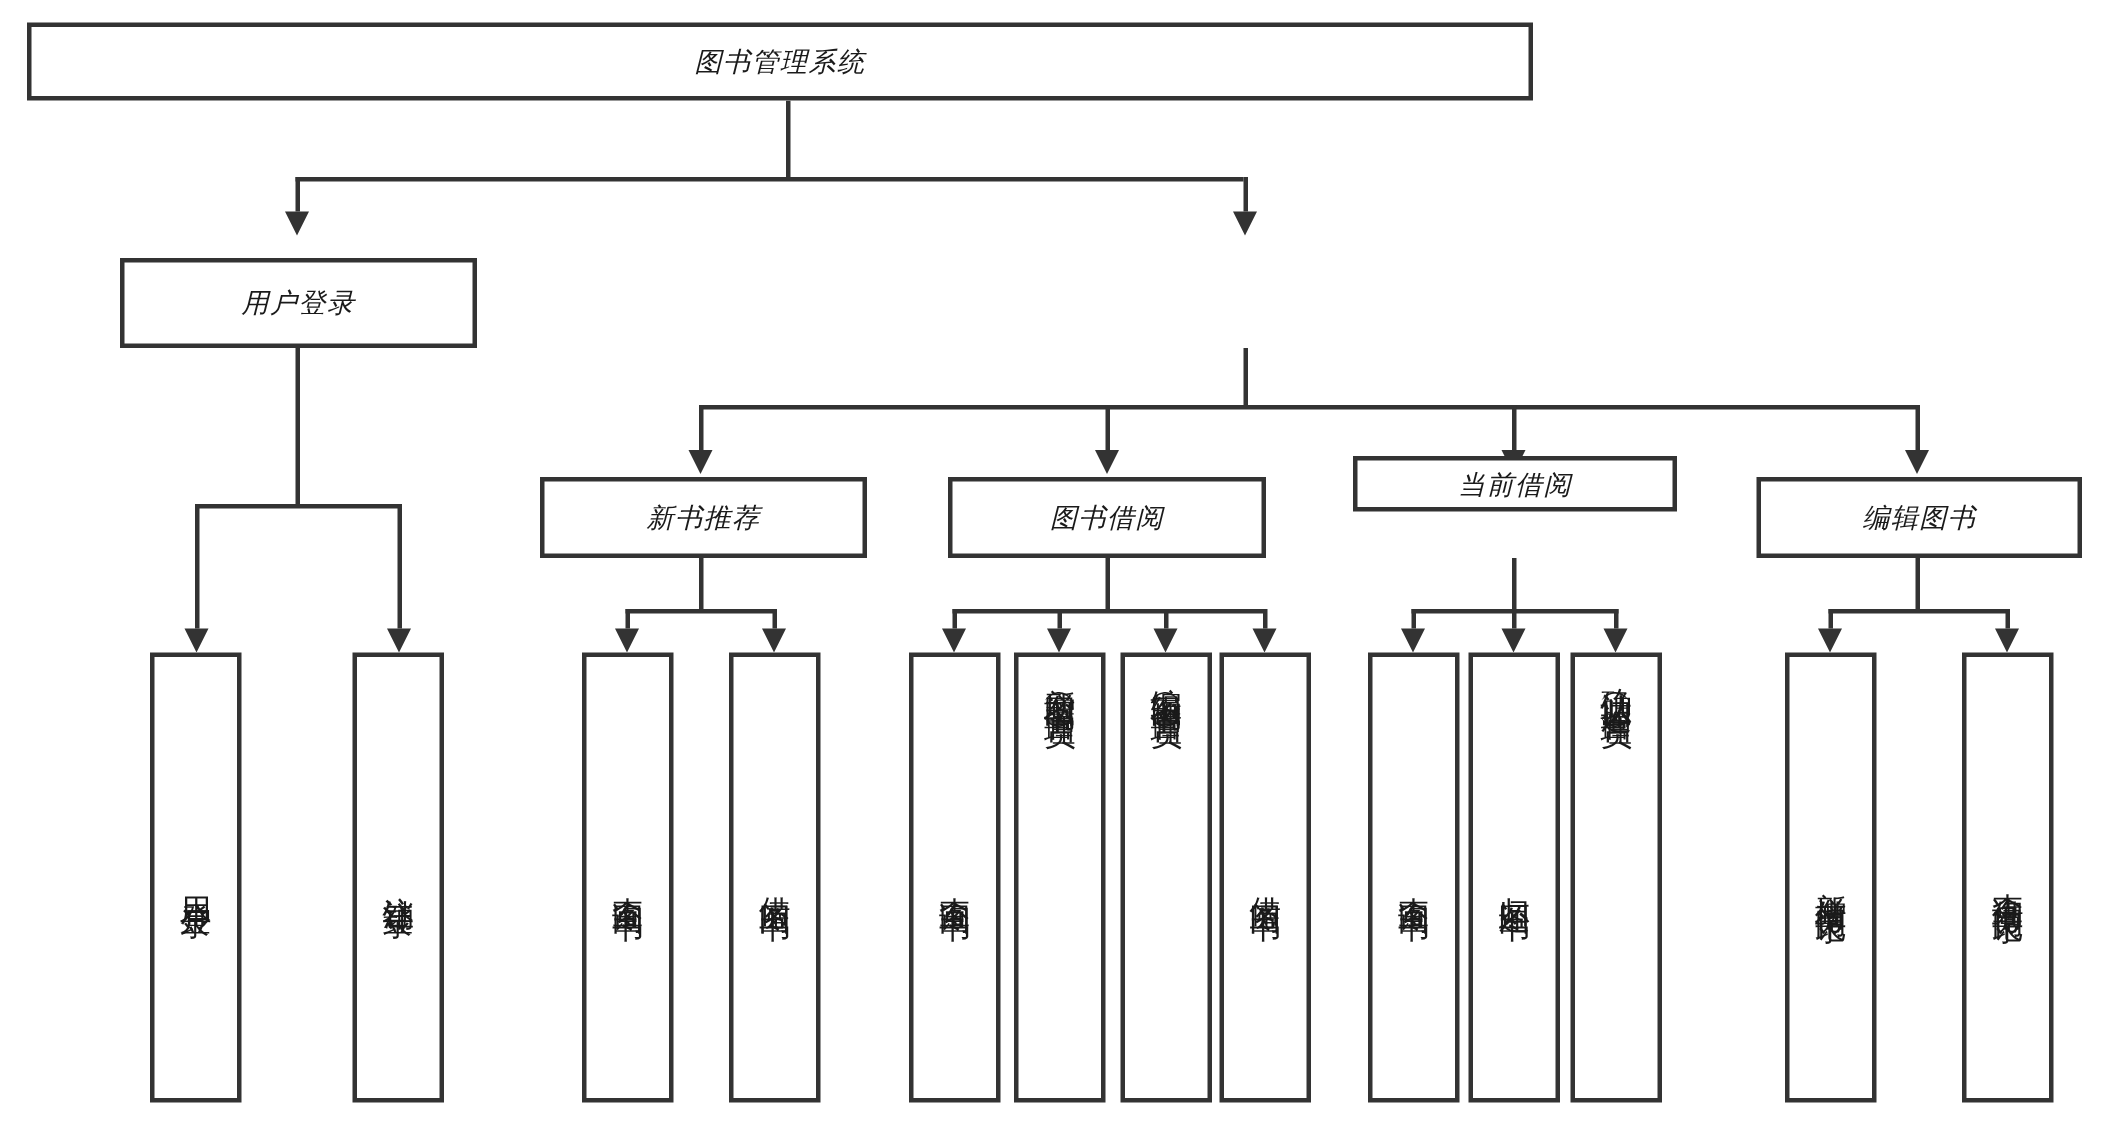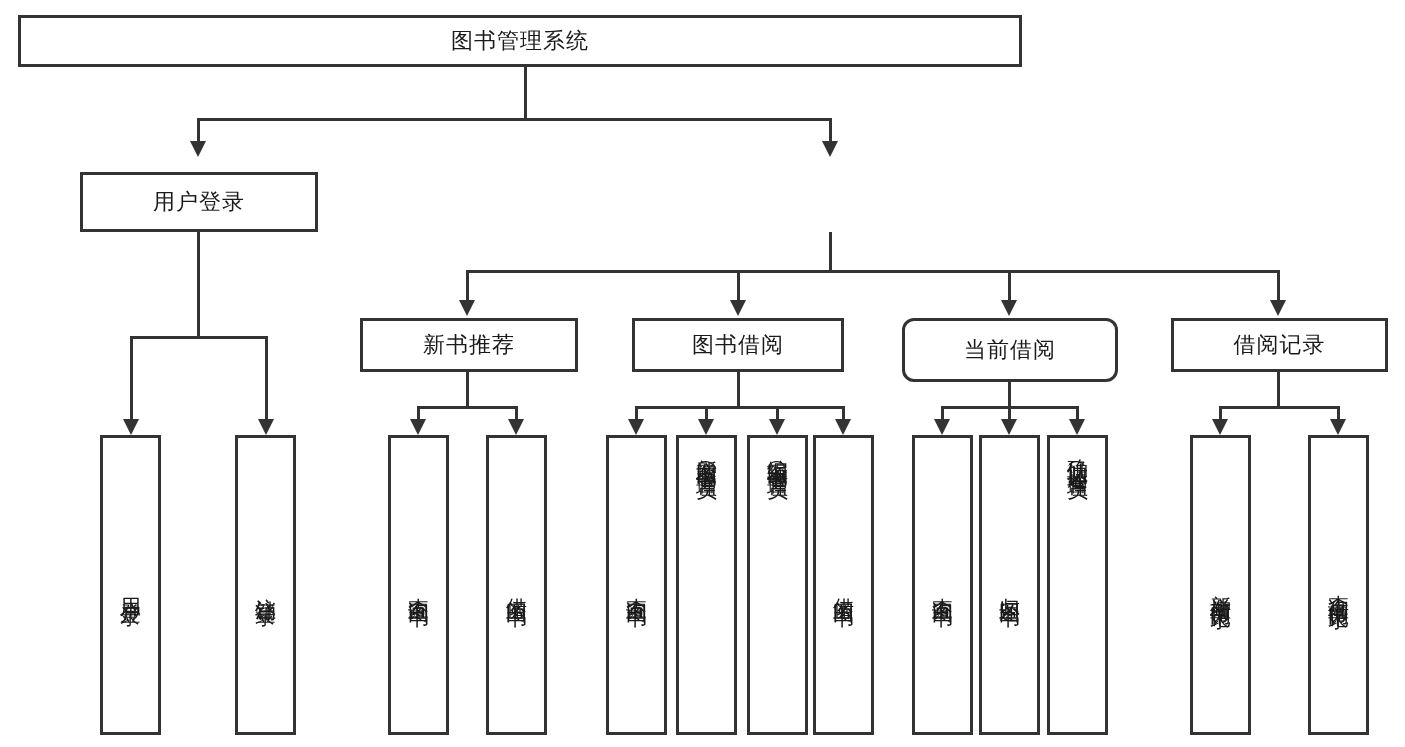--- a/index.html
+++ b/index.html
@@ -17,22 +17,23 @@
     box-sizing:border-box;
     background:#ffffff;
     border:3px solid #333333;
     display:flex;
     align-items:center;
     justify-content:center;
     color:#1a1a1a;
     z-index:3;
   }
   .node.h{            
-    font-size:22px;
+    font-size:18px;
     letter-spacing:1px;
+    font-style:italic;
   }
   .node.v{            
     align-items:flex-start;
     justify-content:center;
     padding-top:4px;
   }
   .vtext{
     writing-mode:vertical-rl;
     text-orientation:upright;
     font-size:21px;
@@ -119,25 +120,25 @@
 
   <div class="ln vln" style="left:1277px;top:270px;height:30px;"></div>
   <div class="arw" style="left:1270px;top:300px;"></div>
 
   <div class="node h" style="left:360px;top:318px;width:218px;height:54px;">
     <span>新书推荐</span>
   </div>
   <div class="node h" style="left:632px;top:318px;width:212px;height:54px;">
     <span>图书借阅</span>
   </div>
-  <div class="node h" style="left:902px;top:318px;width:216px;height:64px;border-radius:12px;">
+  <div class="node h" style="left:902px;top:304px;width:216px;height:37px;">
     <span>当前借阅</span>
   </div>
   <div class="node h" style="left:1171px;top:318px;width:217px;height:54px;">
-    <span>借阅记录</span>
+    <span>编辑图书</span>
   </div>
 
   <div class="ln vln" style="left:466px;top:372px;height:34px;"></div>
   <div class="ln hln" style="left:417px;top:406px;width:101px;"></div>
   <div class="ln vln" style="left:417px;top:406px;height:13px;"></div>
   <div class="arw" style="left:410px;top:419px;"></div>
   <div class="ln vln" style="left:515px;top:406px;height:13px;"></div>
   <div class="arw" style="left:508px;top:419px;"></div>
 
   <div class="ln vln" style="left:737px;top:372px;height:34px;"></div>

